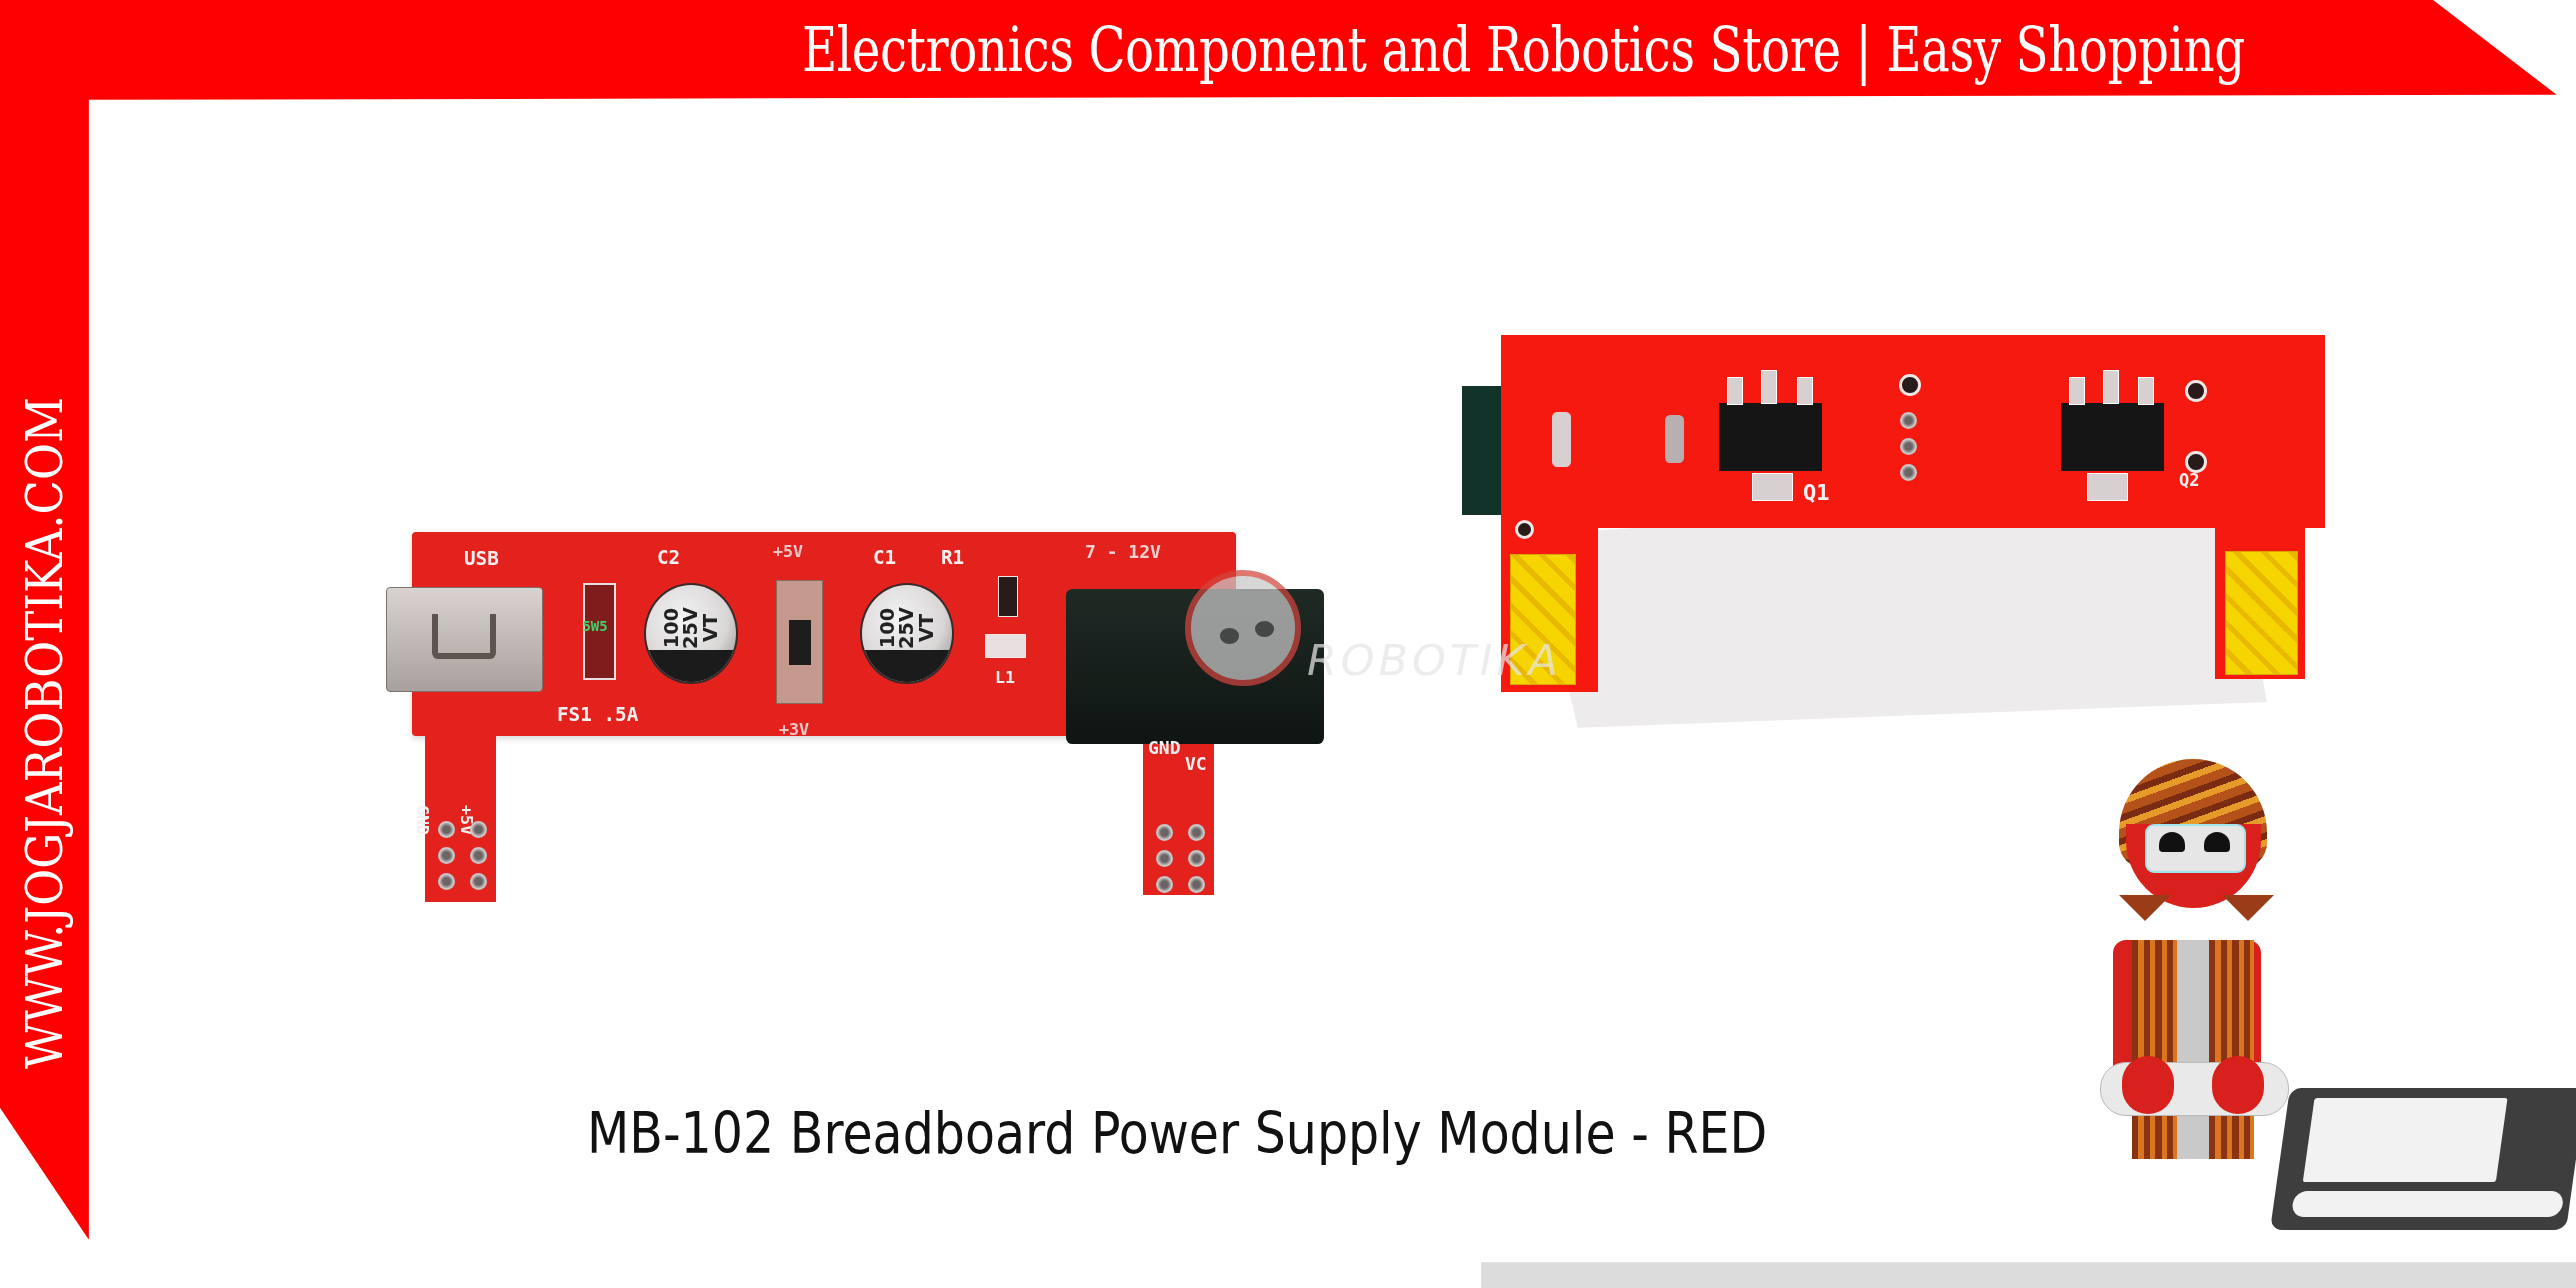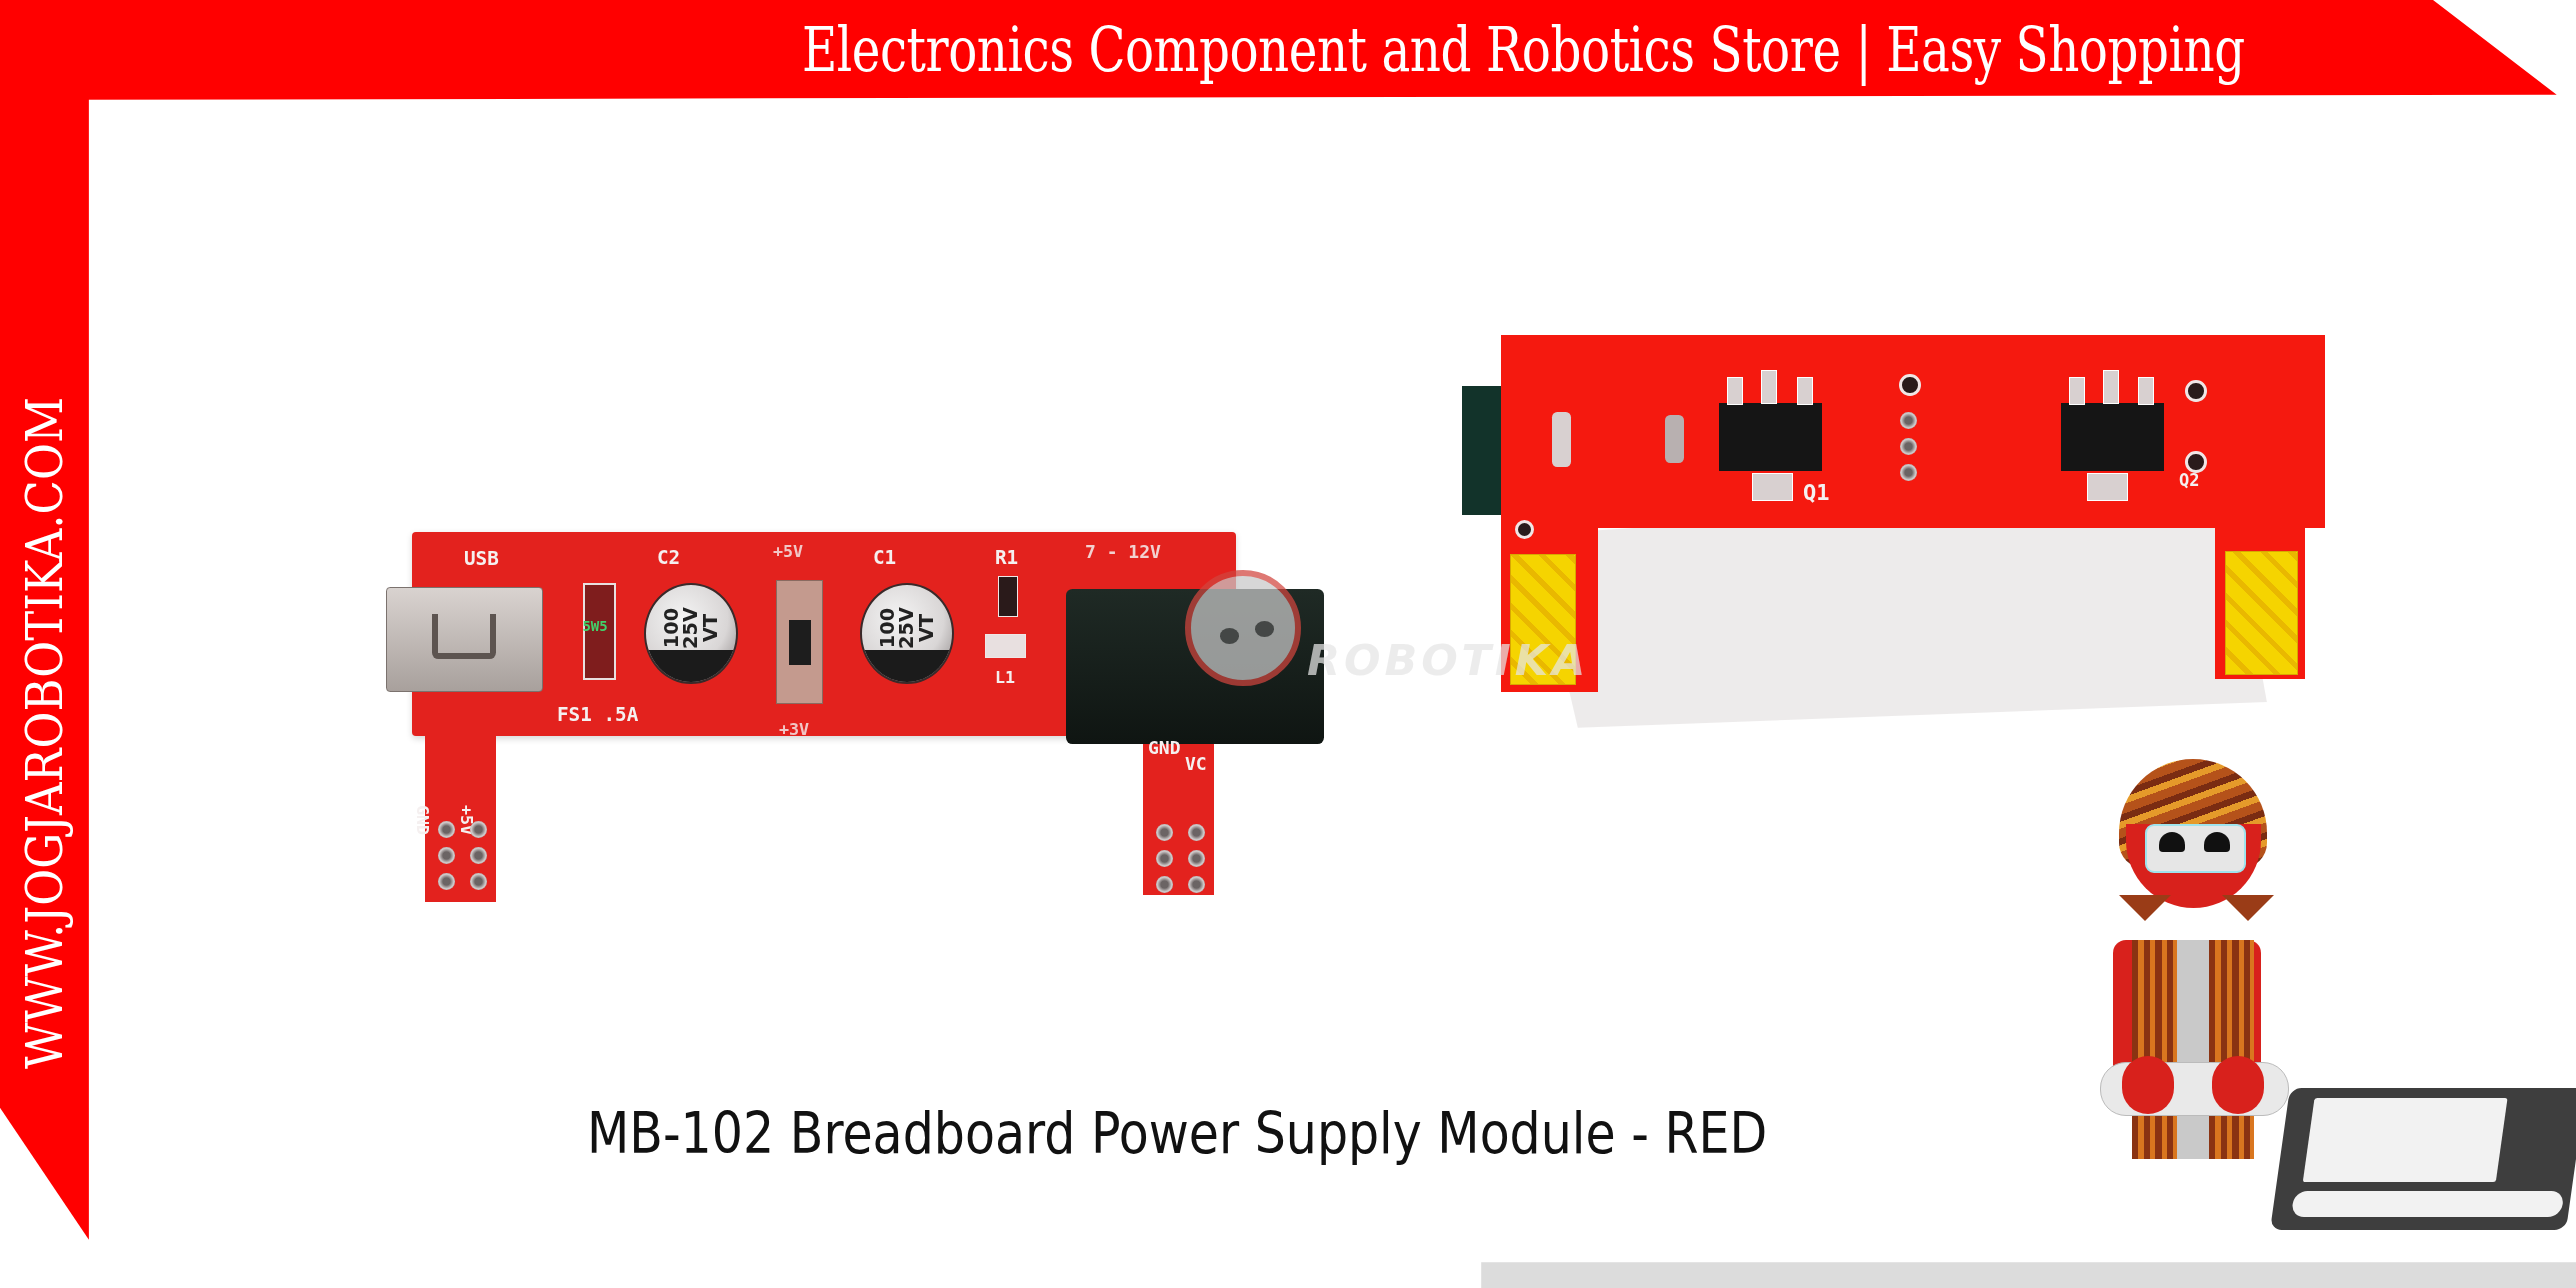--- a/index.html
+++ b/index.html
@@ -67,21 +67,21 @@
   <span class="pcb-label" style="left:779px;top:703px;font-size:16.7px;opacity:0.8;margin-top:16px;">+3V</span>
 
   <span class="pcb-label" style="left:873px;top:546px;">C1</span>
   <div class="cap" style="left:860px;top:583px;width:90px;height:97px;">
     <div class="bottom"></div>
     <div class="txt">100
 25V
 VT</div>
   </div>
 
-  <span class="pcb-label" style="left:995px;top:546px;">R1</span>
+  <span class="pcb-label" style="left:941px;top:546px;">R1</span>
   <div class="abs" style="left:998px;top:576px;width:18px;height:39px;background:#2a1a1a;border:1.9px solid #f0e6e6;"></div>
   <div class="abs" style="left:985px;top:634px;width:39px;height:22px;background:#e8e0e0;border:1.9px solid #f0e6e6;"></div>
   <span class="pcb-label" style="left:995px;top:667px;font-size:16.7px;">L1</span>
 
   <span class="pcb-label" style="left:1085px;top:541px;font-size:18px;opacity:0.85;">7 - 12V</span>
 
   <div class="abs" style="left:1066px;top:589px;width:258px;height:155px;background:linear-gradient(180deg,#1f2a25,#0f1512);border-radius:6.4px;"></div>
 
   <span class="pcb-label" style="left:433px;top:805px;transform:rotate(90deg);transform-origin:left top;font-size:16.7px;">GND</span>
   <span class="pcb-label" style="left:477px;top:805px;transform:rotate(90deg);transform-origin:left top;font-size:16.7px;">+5V</span>
@@ -134,21 +134,21 @@
 
   <div class="yellow-hdr" style="left:1510px;top:554px;width:64px;height:129px;"></div>
   <div class="yellow-hdr" style="left:2225px;top:551px;width:71px;height:122px;"></div>
 </div>
 
 <div class="abs" style="left:1185px;top:564px;width:399px;height:129px;opacity:0.72;">
   <div class="abs" style="left:0;top:6.4px;width:116px;height:116px;border-radius:50%;background:#c9c9c9;border:6.4px solid #d2453e;box-sizing:border-box;">
     <div class="abs" style="left:29px;top:52px;width:19.3px;height:15.5px;background:#555;border-radius:50%;"></div>
     <div class="abs" style="left:64px;top:45px;width:19.3px;height:15.5px;background:#555;border-radius:50%;"></div>
   </div>
-  <div class="abs" style="left:122px;top:74px;font-family:'DejaVu Sans',sans-serif;font-weight:bold;font-style:italic;font-size:43px;line-height:45px;color:#e6e6e6;letter-spacing:3.9px;">ROBOTIKA</div>
+  <div class="abs" style="left:122px;top:74px;font-family:'DejaVu Sans',sans-serif;font-weight:normal;font-style:italic;font-size:43px;line-height:45px;color:#e6e6e6;letter-spacing:3.9px;">ROBOTIKA</div>
 </div>
 
 <div class="product-title">MB-102 Breadboard Power Supply Module - RED</div>
 
 <div class="abs" style="left:2074px;top:753px;width:502px;height:515px;">
 
   <div class="abs" style="left:45px;top:6.4px;width:148px;height:109px;border-radius:77px 77px 26px 26px;background:repeating-linear-gradient(160deg,#b5521a 0 9px,#7a2c12 9px 15.5px,#e59a2a 15.5px 22px);"></div>
 
   <div class="abs" style="left:52px;top:71px;width:135px;height:84px;border-radius:0 0 68px 68px;background:#d8211c;">
     <div class="abs" style="left:19.3px;top:0;width:97px;height:45px;background:#e6e6e6;border:2.6px solid #9fe3ec;border-radius:9px;">

